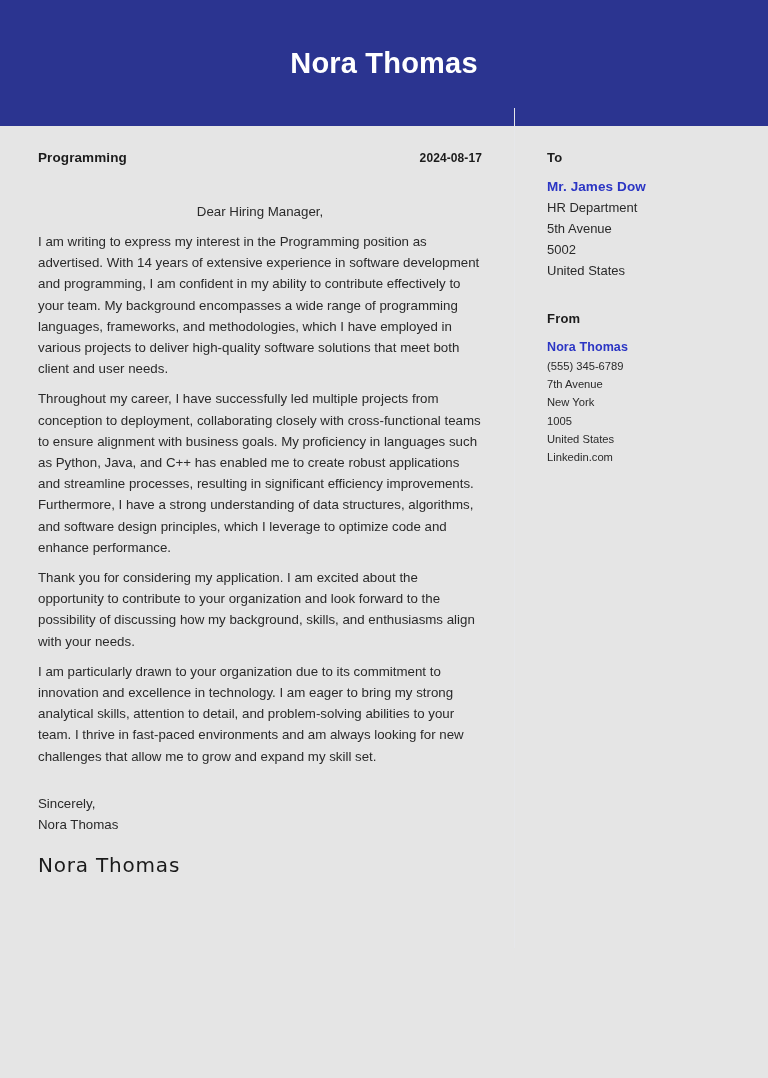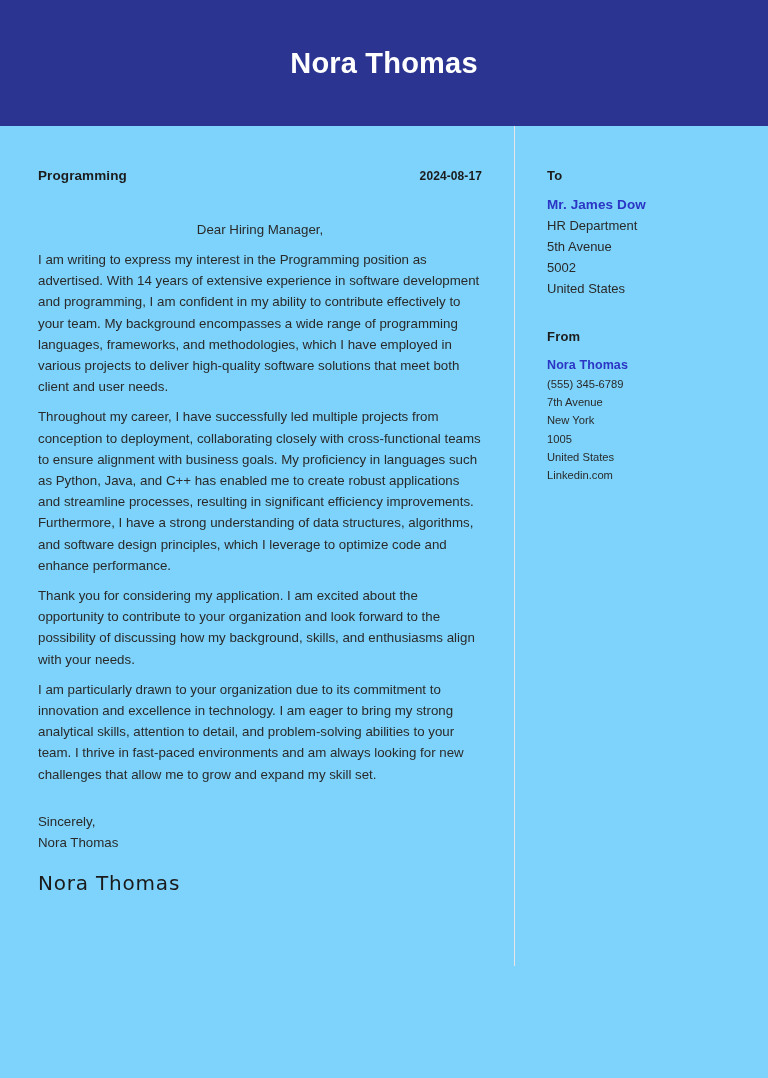--- a/index.html
+++ b/index.html
@@ -14,21 +14,21 @@
     height: 1078px;
     font-family: "Liberation Sans", sans-serif;
     color: #212121;
     overflow: hidden;
   }
 
   .page {
     position: relative;
     width: 768px;
     height: 1078px;
-    background: #7dd3fc;
+    background: #e5e5e5;
   }
 
   
   .header-band {
     position: absolute;
     left: 0;
     top: 0;
     width: 768px;
     height: 126px;
     background: #2B3490;
@@ -42,21 +42,21 @@
     color: #ffffff;
     letter-spacing: 0.2px;
     line-height: 1;
     font-family: "Liberation Sans", sans-serif;
   }
 
   
   .body-area {
     position: absolute;
     left: 0;
-    top: 126px;
+    top: 108px;
     width: 768px;
     height: 952px;
   }
 
   .divider {
     position: absolute;
     left: 514px;
     top: 0px;
     width: 1px;
     height: 840px;

